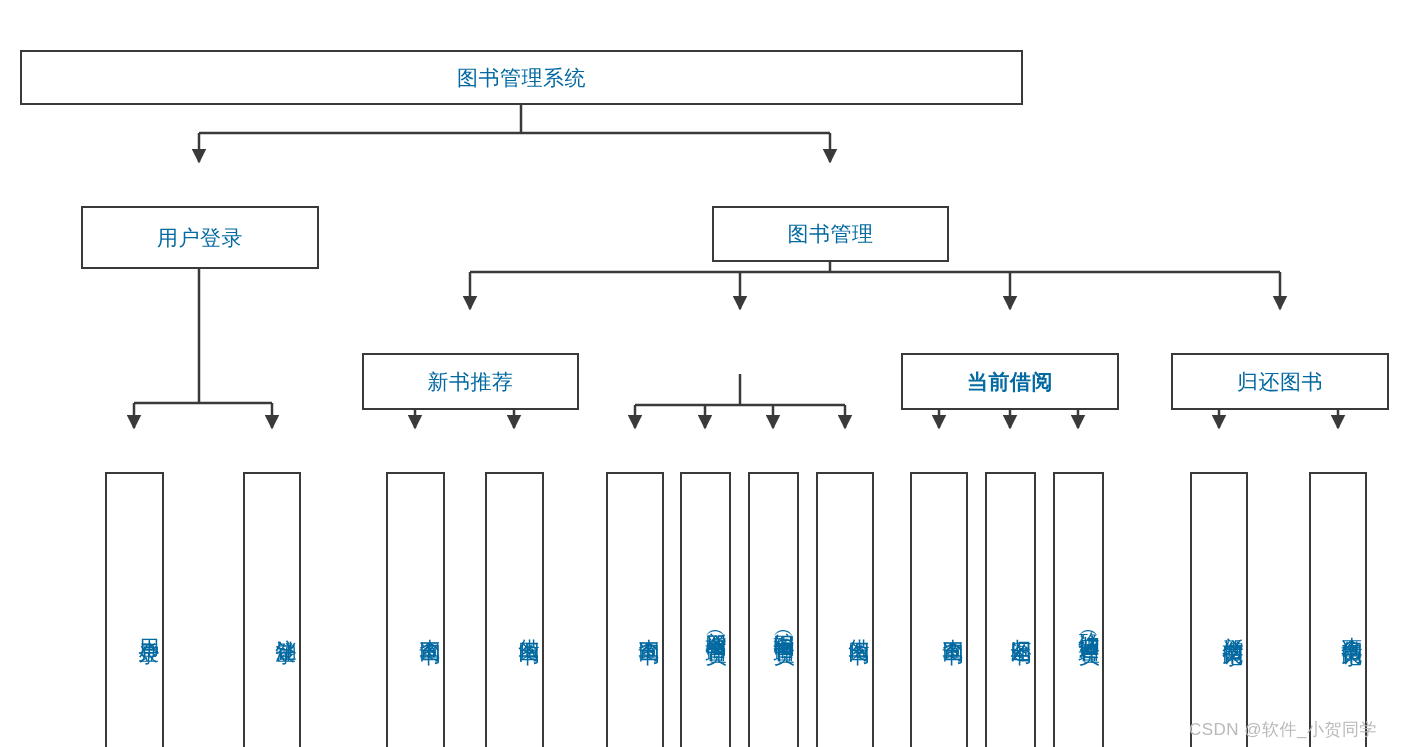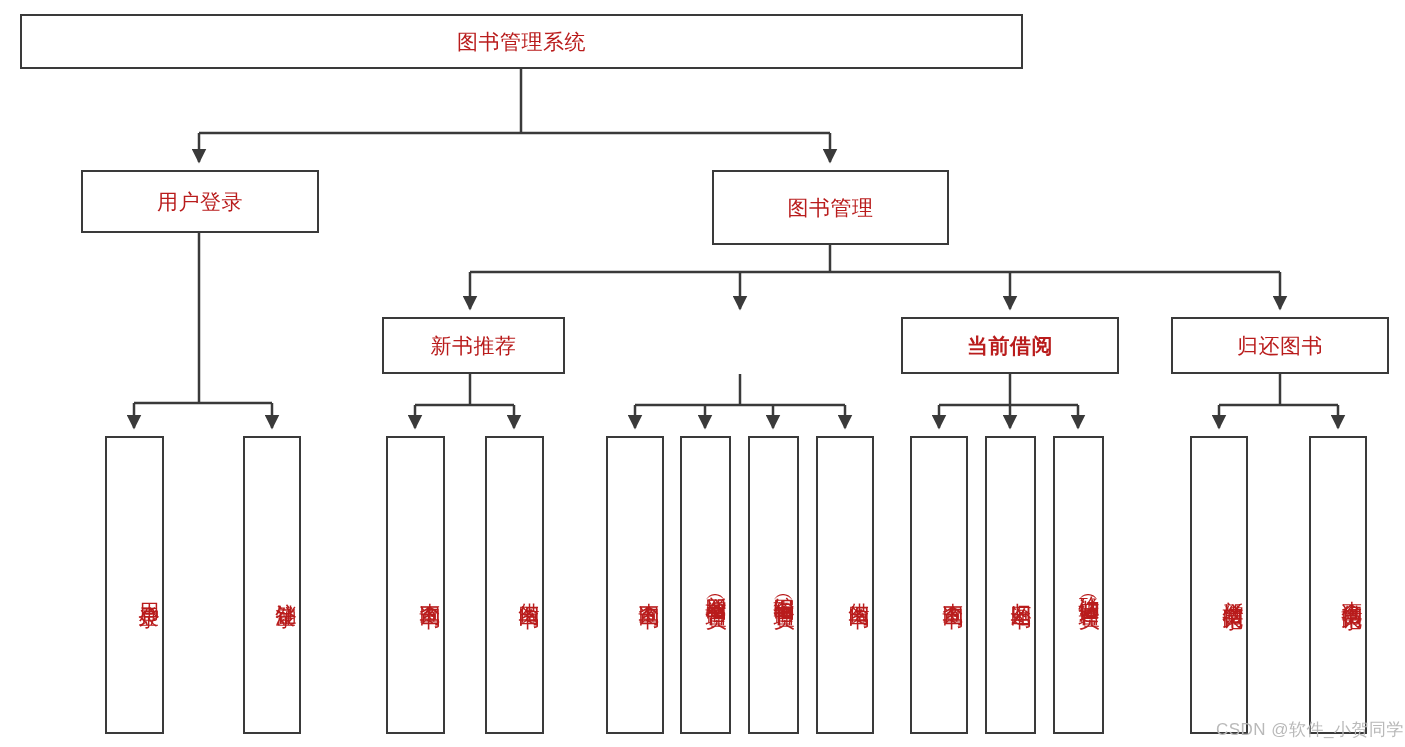--- a/index.html
+++ b/index.html
@@ -22,25 +22,26 @@
     left: 0;
     top: 0;
     width: 1405px;
     height: 747px;
   }
   .node {
     position: absolute;
     box-sizing: border-box;
     border: 2.5px solid #3a3a3a;
     background: #ffffff;
-    color: #b91c1c;
+    color: #0369a1;
     display: flex;
     align-items: center;
     justify-content: center;
     text-align: center;
+    margin-top: 36px;
   }
   .node.horiz {
     font-size: 21px;
     letter-spacing: 0.5px;
     line-height: 1.1;
   }
   .node.vert {
     writing-mode: vertical-rl;
     text-orientation: upright;
     font-size: 21px;
@@ -48,21 +49,21 @@
     align-items: flex-start;
     justify-content: center;
     padding-top: 10px;
     line-height: 1.25;
   }
   .node.vert.topalign {
     padding-top: 6px;
   }
   .watermark {
     position: absolute;
-    right: 1px;
+    right: 28px;
     bottom: 6px;
     font-size: 17px;
     color: #b9b9b9;
     letter-spacing: 0.5px;
     white-space: nowrap;
   }
 </style>
 </head>
 <body>
 
@@ -118,25 +119,25 @@
     </g>
   </svg>
 
   <div class="node horiz" style="left: 20px; top: 14px; width: 1003px; height: 55px;">
     <span>图书管理系统</span>
   </div>
 
   <div class="node horiz" style="left: 81px; top: 170px; width: 238px; height: 63px;">
     <span>用户登录</span>
   </div>
-  <div class="node horiz" style="left: 712px; top: 170px; width: 237px; height: 75px;">
+  <div class="node horiz" style="left: 712px; top: 170px; width: 237px; height: 56px;">
     <span>图书管理</span>
   </div>
 
-  <div class="node horiz" style="left: 382px; top: 317px; width: 183px; height: 57px;">
+  <div class="node horiz" style="left: 362px; top: 317px; width: 217px; height: 57px;">
     <span>新书推荐</span>
   </div>
   <div class="node horiz" style="left: 901px; top: 317px; width: 218px; height: 57px; font-weight: bold;">
     <span>当前借阅</span>
   </div>
   <div class="node horiz" style="left: 1171px; top: 317px; width: 218px; height: 57px;">
     <span>归还图书</span>
   </div>
 
   <div class="node vert" style="left: 105px; top: 436px; width: 59px; height: 298px;">

